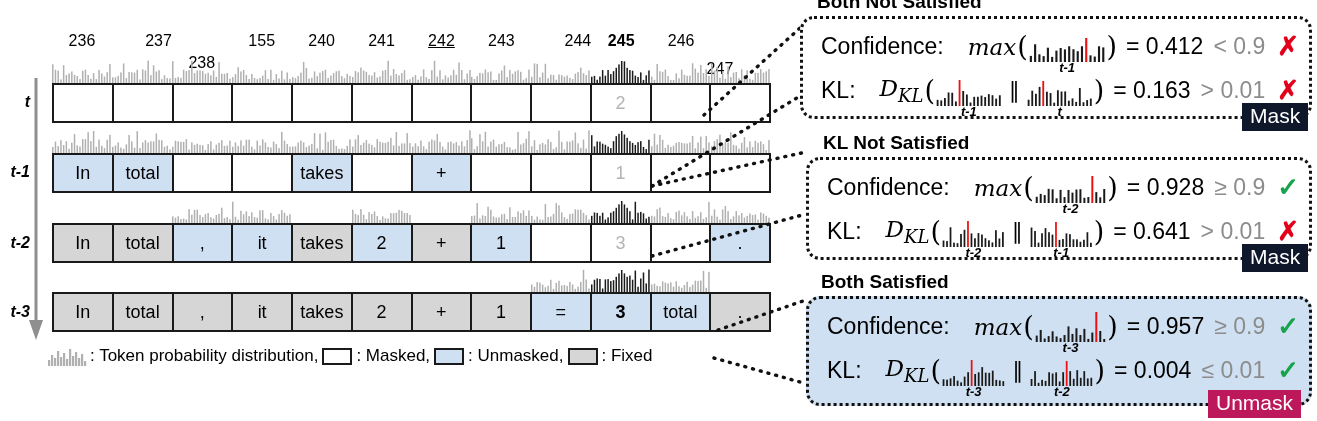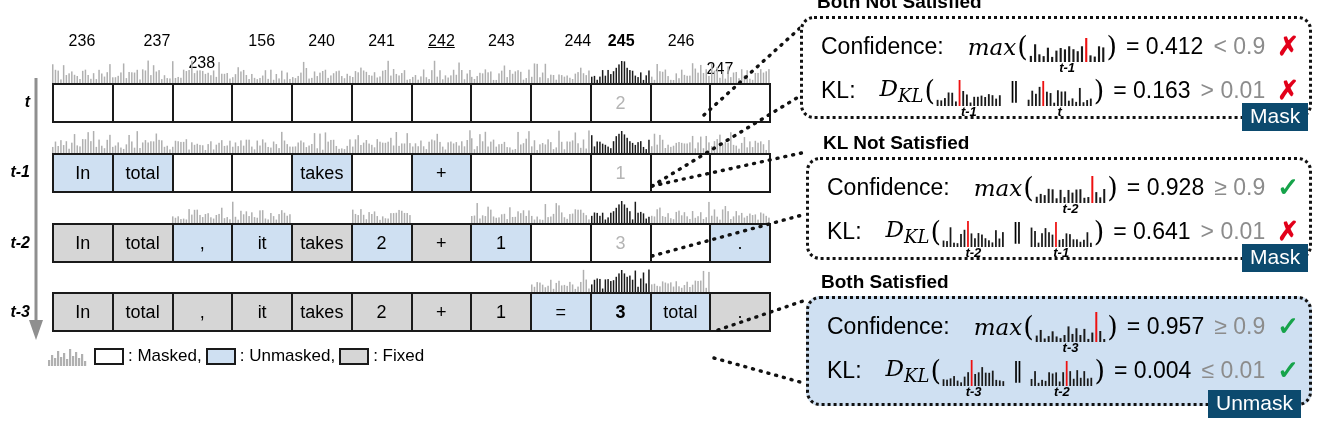--- a/index.html
+++ b/index.html
@@ -118,36 +118,36 @@
     font-family:"Liberation Sans", sans-serif;
   }
   .dbl{padding:0 7px;font-size:22px;}
 
   .badge{
     position:absolute;
     font-size:21px;color:#fff;
     padding:1px 8px 3px 8px;
     line-height:24px;
   }
-  .badge.mask{background:#0c4a6e;}
-  .badge.unmask{background:#0c4a6e;}
+  .badge.mask{background:#0f172a;}
+  .badge.unmask{background:#be185d;}
 
   
   #connectors{position:absolute;left:0;top:0;width:1317px;height:421px;pointer-events:none;}
 </style>
 </head>
 <body>
 
 <div id="seq">
 
   <div id="colheads">
       <div class="colhead" style="left: 52px; width: 59.9167px;">236</div>
-      <div class="colhead" style="left: 127px; width: 59.9167px;">237</div>
+      <div class="colhead" style="left: 112px; width: 59.9167px; text-align: right;">237</div>
       <div class="colhead" style="left: 171.833px; width: 59.9167px; margin-top: 22px;">238</div>
-      <div class="colhead" style="left: 231.75px; width: 59.9167px;">156</div>
+      <div class="colhead" style="left: 231.75px; width: 59.9167px;">155</div>
       <div class="colhead" style="left: 291.667px; width: 59.9167px;">240</div>
       <div class="colhead" style="left: 351.583px; width: 59.9167px;">241</div>
       <div class="colhead" style="left: 411.5px; width: 59.9167px; text-decoration: underline;">242</div>
       <div class="colhead" style="left: 471.417px; width: 59.9167px;">243</div>
       <div class="colhead" style="left: 531.333px; width: 59.9167px; text-align: right;">244</div>
       <div class="colhead bold" style="left: 591.25px; width: 59.9167px;">245</div>
       <div class="colhead" style="left: 651.167px; width: 59.9167px;">246</div>
       <div class="colhead" style="left: 690px; width: 59.9167px; margin-top: 28px;">247</div>
     </div>
 
@@ -1163,20 +1163,21 @@
           <rect x="18" y="13" width="2.2" height="7"></rect>
           <rect x="21" y="3" width="2.2" height="17"></rect>
           <rect x="24" y="10" width="2.2" height="10"></rect>
           <rect x="27" y="6" width="2.2" height="14"></rect>
           <rect x="30" y="12" width="2.2" height="8"></rect>
           <rect x="33" y="8" width="2.2" height="12"></rect>
           <rect x="36" y="15" width="2.2" height="5"></rect>
         </g>
       </svg>
     </span>
+    <span>: Token probability distribution,</span>
     <span class="sw masked"></span>
     <span>: Masked,</span>
     <span class="sw unmasked"></span>
     <span>: Unmasked,</span>
     <span class="sw fixed"></span>
     <span>: Fixed</span>
   </div>
 </div>
 
 <svg id="connectors" viewBox="0 0 1317 421">

